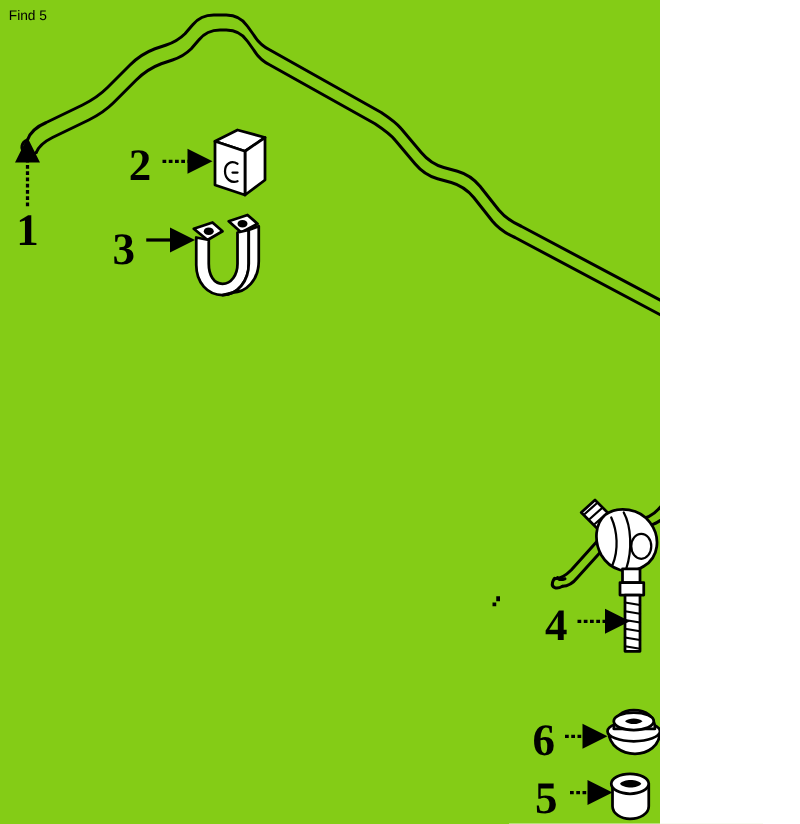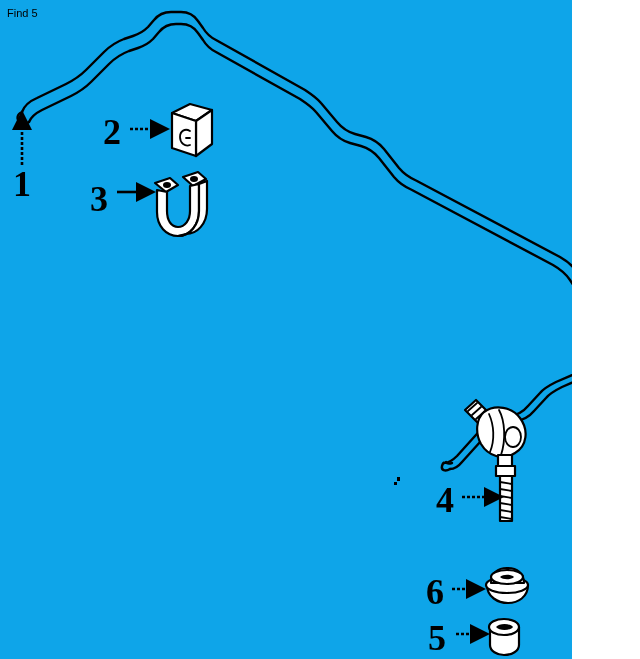--- a/index.html
+++ b/index.html
@@ -5,23 +5,23 @@
   html, body {
     margin: 0;
     padding: 0;
     background: #ffffff;
   }
   body {
     font-family: "Liberation Sans", sans-serif;
   }
   #diagram-root {
     position: relative;
-    width: 572px;
+    width: 528px;
     height: 659px;
-    background: #0ea5e9;
+    background: #84cc16;
     overflow: hidden;
   }
   #find-label {
     position: absolute;
     left: 7px;
     top: 7px;
     font-family: "Liberation Sans", sans-serif;
     font-size: 11px;
     color: #000000;
     letter-spacing: 0px;

